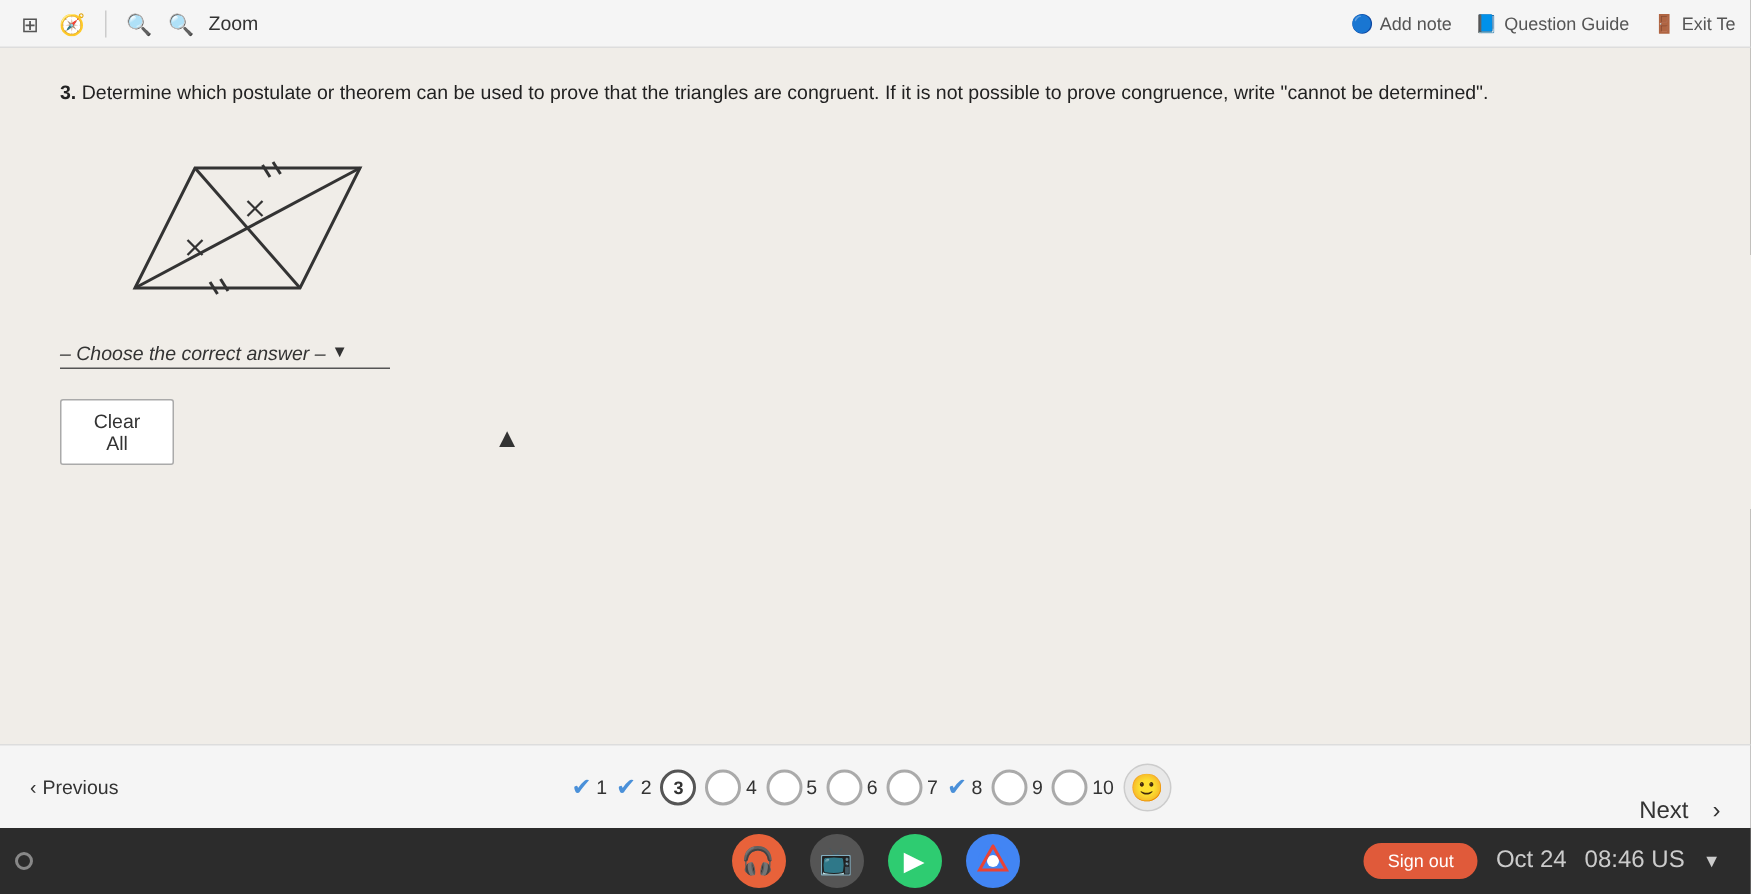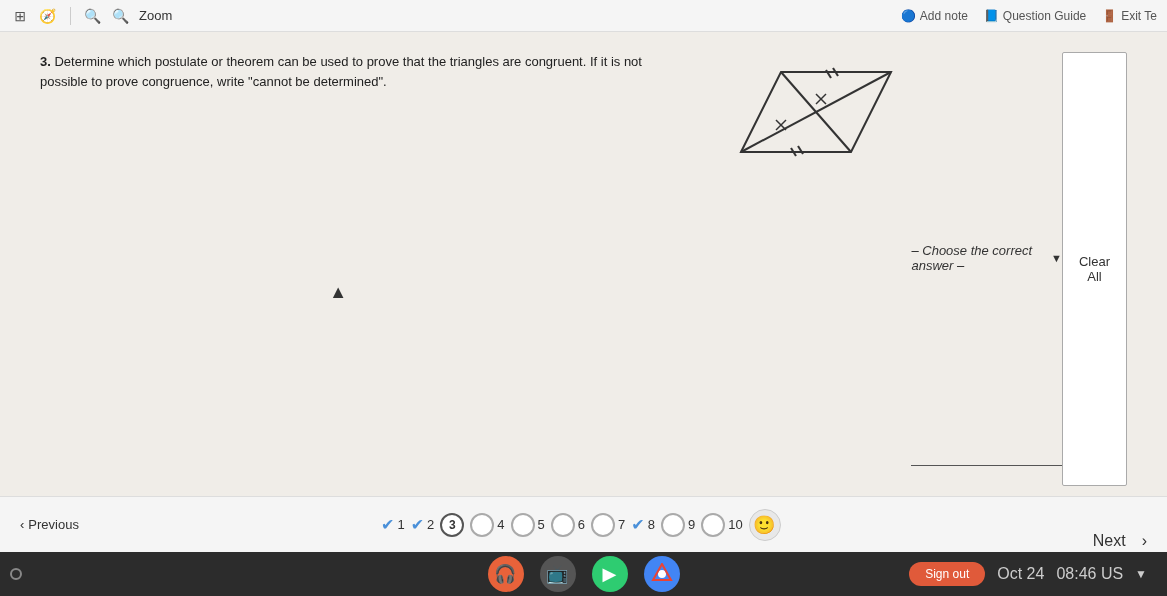--- a/index.html
+++ b/index.html
@@ -61,20 +61,21 @@
       cursor: pointer;
       display: flex;
       align-items: center;
       gap: 4px;
     }
     
     .main-content {
       background: #f0ede8;
       flex: 1;
       display: flex;
+      flex-direction: column;
       padding: 20px 40px 10px 40px;
       position: relative;
     }
     .question-text {
       font-size: 13px;
       color: #222;
       margin-bottom: 20px;
       line-height: 1.5;
     }
     .question-number {
@@ -82,21 +83,21 @@
     }
     .diagram-area {
       margin-bottom: 16px;
     }
     .diagram-svg {
       display: block;
     }
     .answer-dropdown {
       display: flex;
       align-items: center;
-      gap: 16px;
+      gap: 4px;
       margin-bottom: 20px;
       cursor: pointer;
       border-bottom: 1px solid #555;
       padding-bottom: 2px;
       width: 220px;
     }
     .answer-dropdown-text {
       font-size: 13px;
       color: #333;
       font-style: italic;

